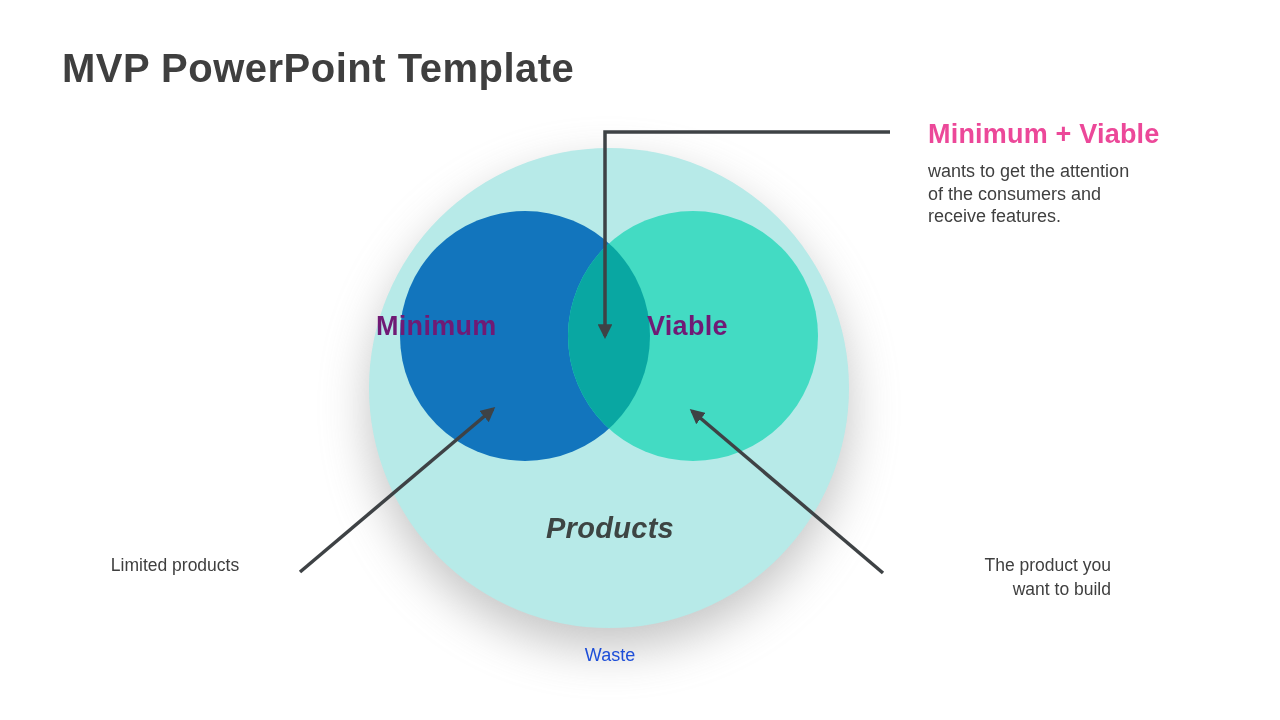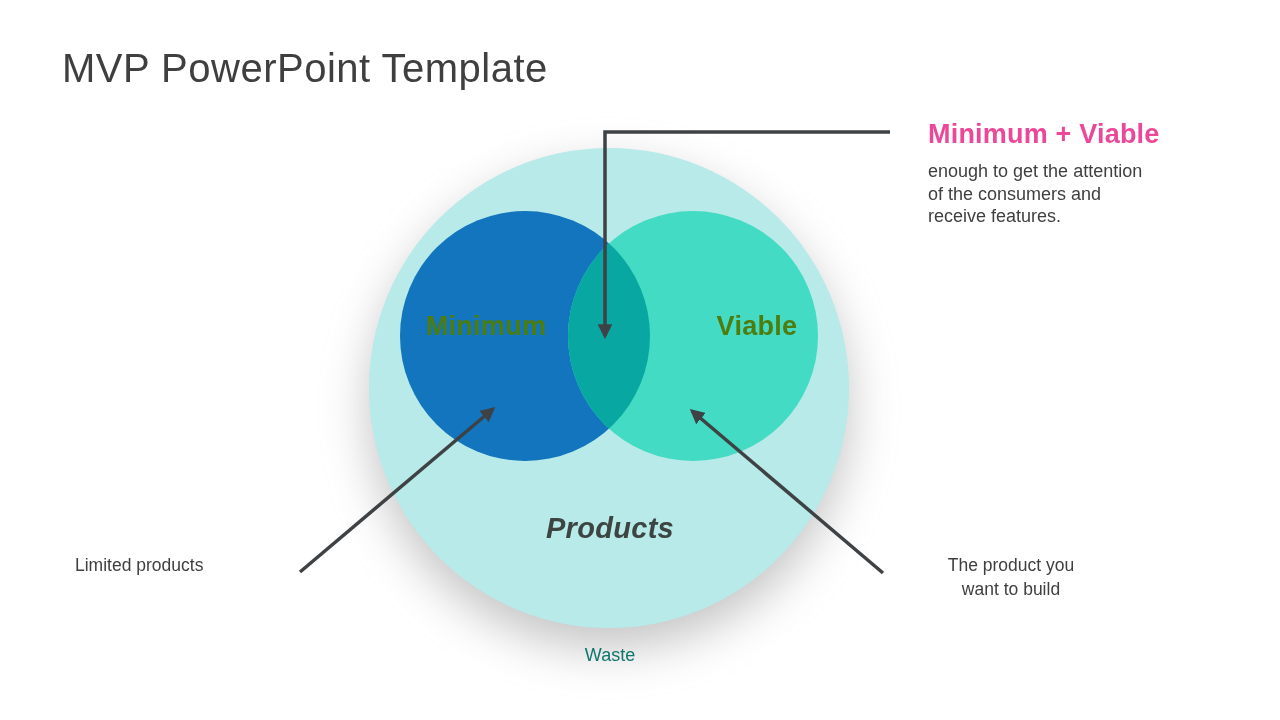--- a/index.html
+++ b/index.html
@@ -12,45 +12,45 @@
     height: 720px;
     background: #ffffff;
   }
 
   .title {
     position: absolute;
     left: 62px;
     top: 44px;
     font-size: 40px;
     line-height: 48px;
-    font-weight: 400;
+    font-weight: 700;
     color: #3f3f3f;
     letter-spacing: 0.5px;
     white-space: nowrap;
   }
 
   .diagram {
     position: absolute;
     left: 0;
     top: 0;
     width: 1280px;
     height: 720px;
   }
 
   .outer-circle {
     filter: drop-shadow(0px 20px 24px rgba(125, 125, 125, 0.45));
   }
 
   .circle-label {
     position: absolute;
     width: 220px;
-    text-align: center;
+    text-align: left;
     font-size: 27px;
     font-weight: 700;
-    color: #4d7c0f;
+    color: #701a75;
     letter-spacing: 0.3px;
   }
   .circle-label.minimum { left: 376px; top: 311px; }
   .circle-label.viable  { left: 647px; top: 311px; }
 
   .products-label {
     position: absolute;
     left: 510px;
     top: 512px;
     width: 200px;
@@ -63,21 +63,21 @@
   }
 
   .waste-label {
     position: absolute;
     left: 530px;
     top: 645px;
     width: 160px;
     text-align: center;
     font-size: 18px;
     font-weight: 400;
-    color: #0f766e;
+    color: #1d4ed8;
   }
 
   .mvp-note {
     position: absolute;
     left: 928px;
     top: 119px;
     width: 300px;
   }
   .mvp-heading {
     font-size: 27px;
@@ -88,22 +88,22 @@
     white-space: nowrap;
   }
   .mvp-body { font-size: 18px; line-height: 22.5px; color: #3f3f3f; }
 
   .note {
     position: absolute;
     font-size: 17.5px;
     line-height: 24px;
     color: #3f3f3f;
   }
-  .note-left  { left: 75px;  top: 553px; width: 200px; text-align: left; }
-  .note-right { left: 911px; top: 553px; width: 200px; text-align: center; }
+  .note-left  { left: 75px;  top: 553px; width: 200px; text-align: center; }
+  .note-right { left: 911px; top: 553px; width: 200px; text-align: right; }
 </style>
 </head>
 <body>
 
 <div class="slide">
 
   <h1 class="title">MVP PowerPoint Template</h1>
 
   <svg class="diagram" viewBox="0 0 1280 720" aria-hidden="true">
     <defs>
@@ -134,21 +134,21 @@
 
   <div class="circle-label viable">Viable</div>
 
   <div class="products-label">Products</div>
 
   <div class="waste-label">Waste</div>
 
   <div class="mvp-note">
     <div class="mvp-heading">Minimum + Viable</div>
     <div class="mvp-body">
-      <div>enough to get the attention</div>
+      <div>wants to get the attention</div>
       <div>of the consumers and</div>
       <div>receive features.</div>
     </div>
   </div>
 
   <div class="note note-left">
     <div>Limited products</div>
   </div>
 
   <div class="note note-right">

